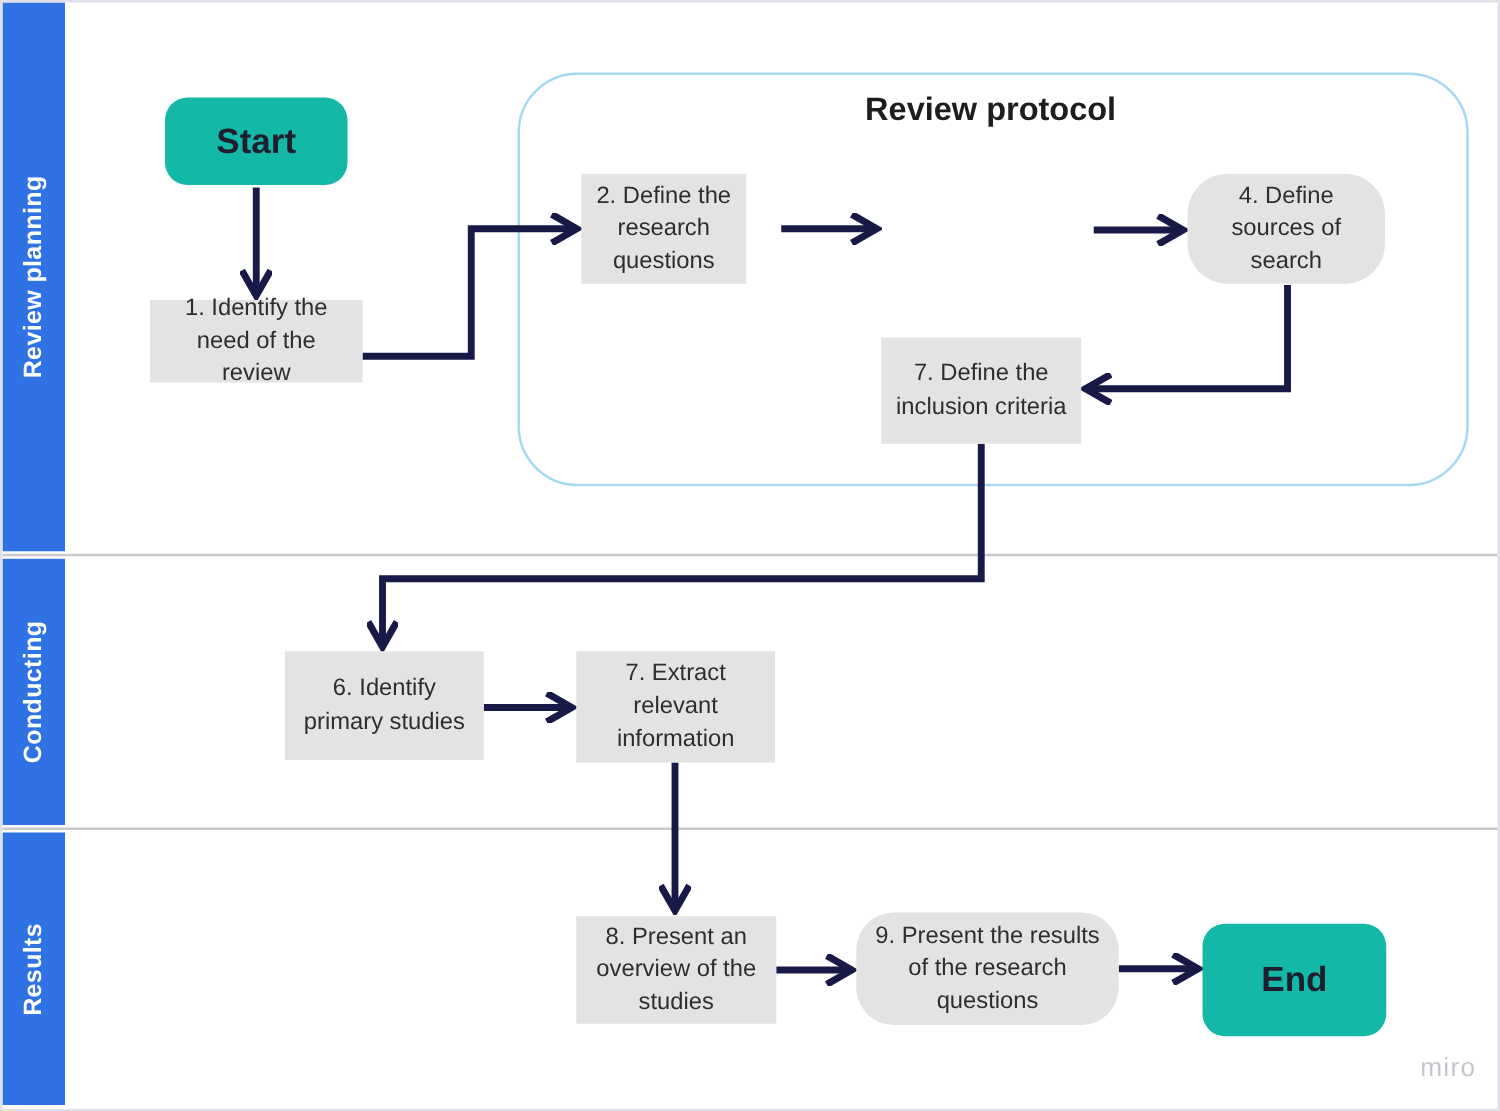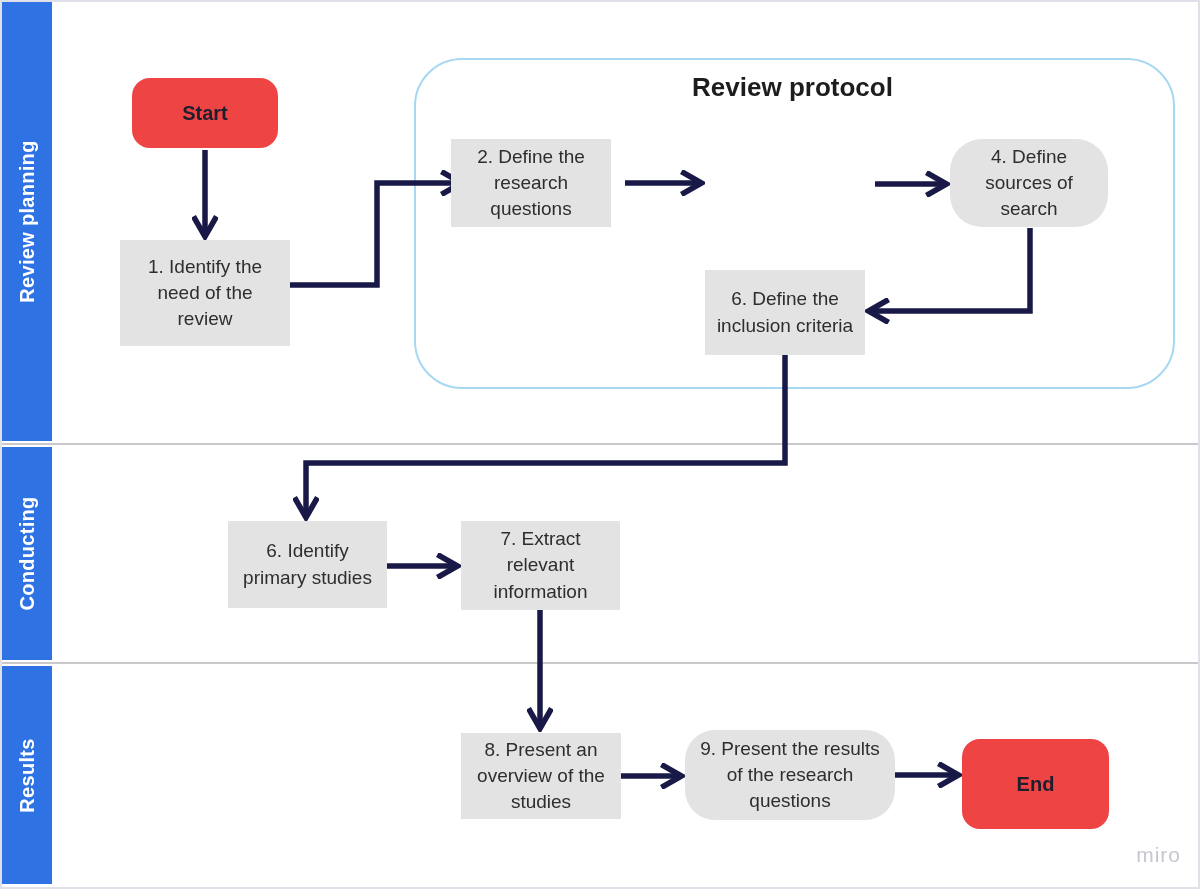--- a/index.html
+++ b/index.html
@@ -32,23 +32,23 @@
     font-weight:bold; font-size:26px; color:#1d1d1d; z-index:3;
   }
   
   .step {
     position:absolute; background:#e3e3e3; color:#2e2e2e; z-index:3;
     display:flex; align-items:center; justify-content:center; text-align:center;
     font-size:19px; line-height:1.38; padding:6px 10px; box-sizing:border-box;
   }
   
   .terminal {
-    position:absolute; background:#ef4444; border-radius:18px; z-index:3;
+    position:absolute; background:#14b8a6; border-radius:18px; z-index:3;
     display:flex; align-items:center; justify-content:center; text-align:center;
-    font-weight:bold; font-size:20px; color:#1e1e2e;
+    font-weight:bold; font-size:28px; color:#1e1e2e;
   }
   .arrows { position:absolute; left:0; top:0; z-index:2; }
   .watermark {
     position:absolute; right:19px; bottom:22px; color:#c6c6d0;
     font-size:21px; font-weight:500; letter-spacing:1px; z-index:3;
   }
 </style>
 </head>
 <body>
 
@@ -88,24 +88,24 @@
       <path d="M387,566 H455" marker-end="url(#ah)"></path>
       <path d="M540,610 V726" marker-end="url(#ah)"></path>
       <path d="M621,776 H679" marker-end="url(#ah)"></path>
       <path d="M895,775 H956" marker-end="url(#ah)"></path>
     </g>
   </svg>
 
   <div class="terminal" style="left:132px; top:78px; width:146px; height:70px;">Start</div>
   <div class="terminal" style="left:962px; top:739px; width:147px; height:90px;">End</div>
 
-  <div class="step" style="left:120px; top:240px; width:170px; height:106px;">1. Identify the need of the review</div>
-  <div class="step" style="left:451px; top:139px; width:160px; height:88px;">2. Define the research questions</div>
+  <div class="step" style="left:120px; top:240px; width:170px; height:66px;">1. Identify the need of the review</div>
+  <div class="step" style="left:465px; top:139px; width:132px; height:88px;">2. Define the research questions</div>
   <div class="step" style="left:950px; top:139px; width:158px; height:88px;border-radius:32px;">4. Define sources of search</div>
-  <div class="step" style="left:705px; top:270px; width:160px; height:85px;">6. Define the inclusion criteria</div>
+  <div class="step" style="left:705px; top:270px; width:160px; height:85px;">7. Define the inclusion criteria</div>
   <div class="step" style="left:228px; top:521px; width:159px; height:87px;">6. Identify primary studies</div>
   <div class="step" style="left:461px; top:521px; width:159px; height:89px;">7. Extract relevant information</div>
   <div class="step" style="left:461px; top:733px; width:160px; height:86px;">8. Present an overview of the studies</div>
   <div class="step" style="left:685px; top:730px; width:210px; height:90px;border-radius:30px;">9. Present the results of the research questions</div>
 
   <div class="watermark">miro</div>
 
 </div>
 
 </body></html>

